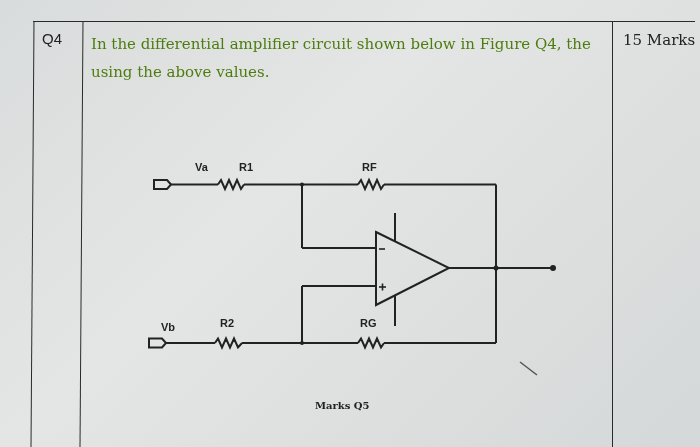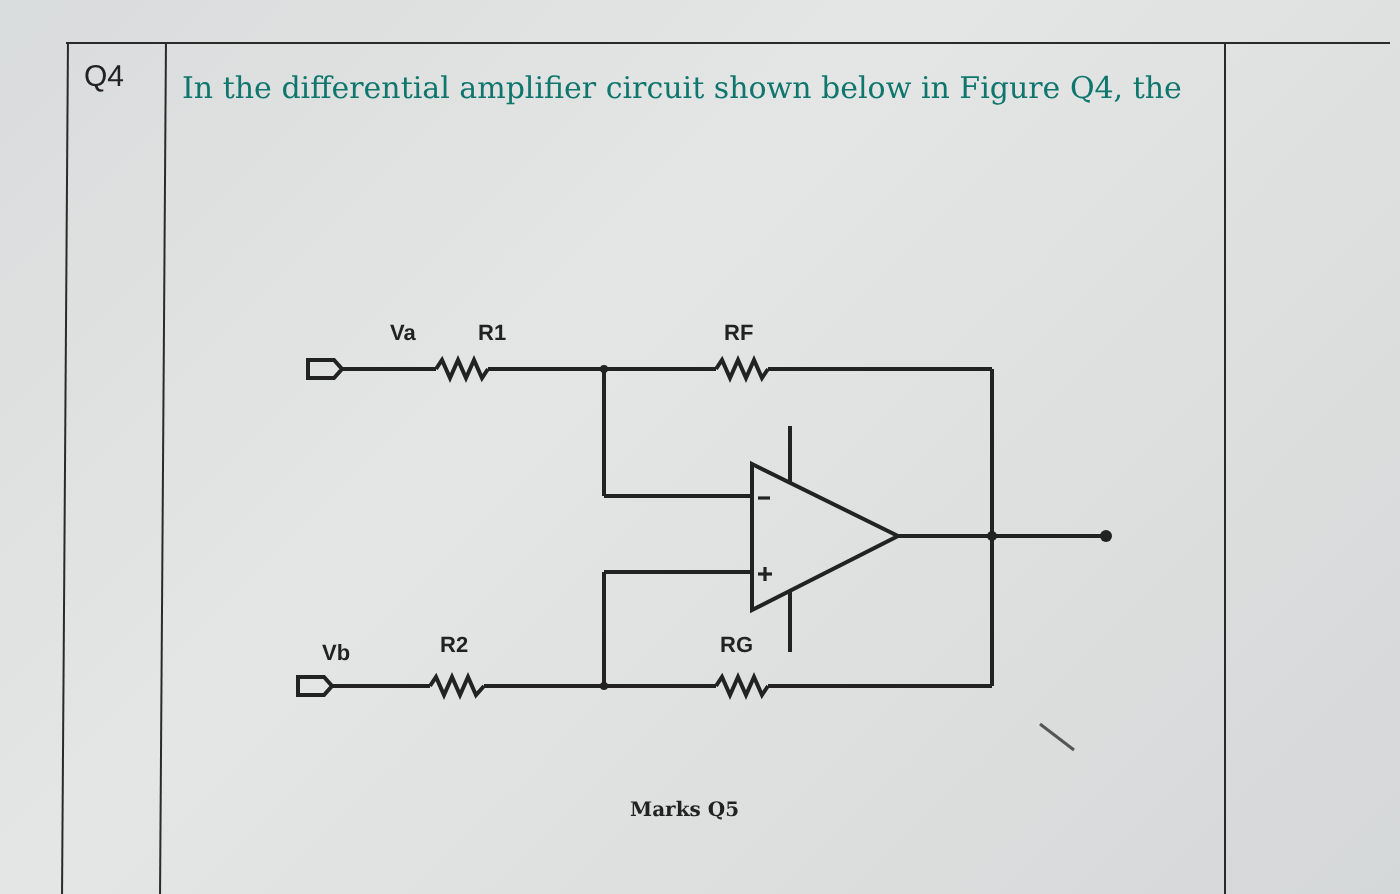--- a/index.html
+++ b/index.html
@@ -18,21 +18,21 @@
     .qnum {
       position: absolute; left: 27px; top: 30px;
       font-family: "Liberation Sans", sans-serif; font-size: 15px; color: #222;
     }
     .marks {
       position: absolute; left: 608px; top: 31px;
       font-size: 15px; color: #222; white-space: nowrap;
     }
     .qtext {
       position: absolute; left: 76px; top: 30px; width: 520px;
-      font-size: 15px; line-height: 28px; color: #0f766e;
+      font-size: 15px; line-height: 28px; color: #4d7c0f;
     }
     .qtext .line { display: block; white-space: nowrap; }
     .qtext i { font-family: "DejaVu Serif", serif; font-style: italic; }
     .qtext b { font-weight: bold; }
     .qtext sub { font-size: 10px; font-style: normal; }
     svg.circuit { position: absolute; left: 0; top: 0; }
     .lbl {
       position: absolute; font-family: "Liberation Sans", sans-serif;
       font-weight: bold; font-size: 11px; color: #222;
     }
@@ -46,23 +46,25 @@
 
 <div class="page">
 
   <div class="hline" style="left:18px; top:21px; width:662px;"></div>
   <div class="vline" style="left:17px; top:21px; height:426px; transform:rotate(0.4deg);"></div>
   <div class="vline" style="left:66px; top:21px; height:426px; transform:rotate(0.4deg);"></div>
   <div class="vline" style="left:597px; top:21px; height:426px;"></div>
   <div class="vline" style="left:690px; top:21px; height:426px;"></div>
 
   <div class="qnum">Q4</div>
+  <div class="marks">15 Marks</div>
 
   <div class="qtext">
     <span class="line">In the differential amplifier circuit shown below in Figure Q4, the</span>
+    <span class="line">using the above values.</span>
   </div>
 
   <svg class="circuit" width="700" height="447" viewBox="0 0 700 447">
     <g stroke="#222" stroke-width="2" fill="none" stroke-linejoin="miter">
 
       <path d="M139,180 H152 L156,184.5 L152,189 H139 Z"></path>
       <line x1="156" y1="184.5" x2="203" y2="184.5"></line>
 
       <polyline points="203,184.5 206,180 210,189 214,180 218,189 222,180 226,189 229,184.5"></polyline>
       <line x1="229" y1="184.5" x2="287" y2="184.5"></line>

